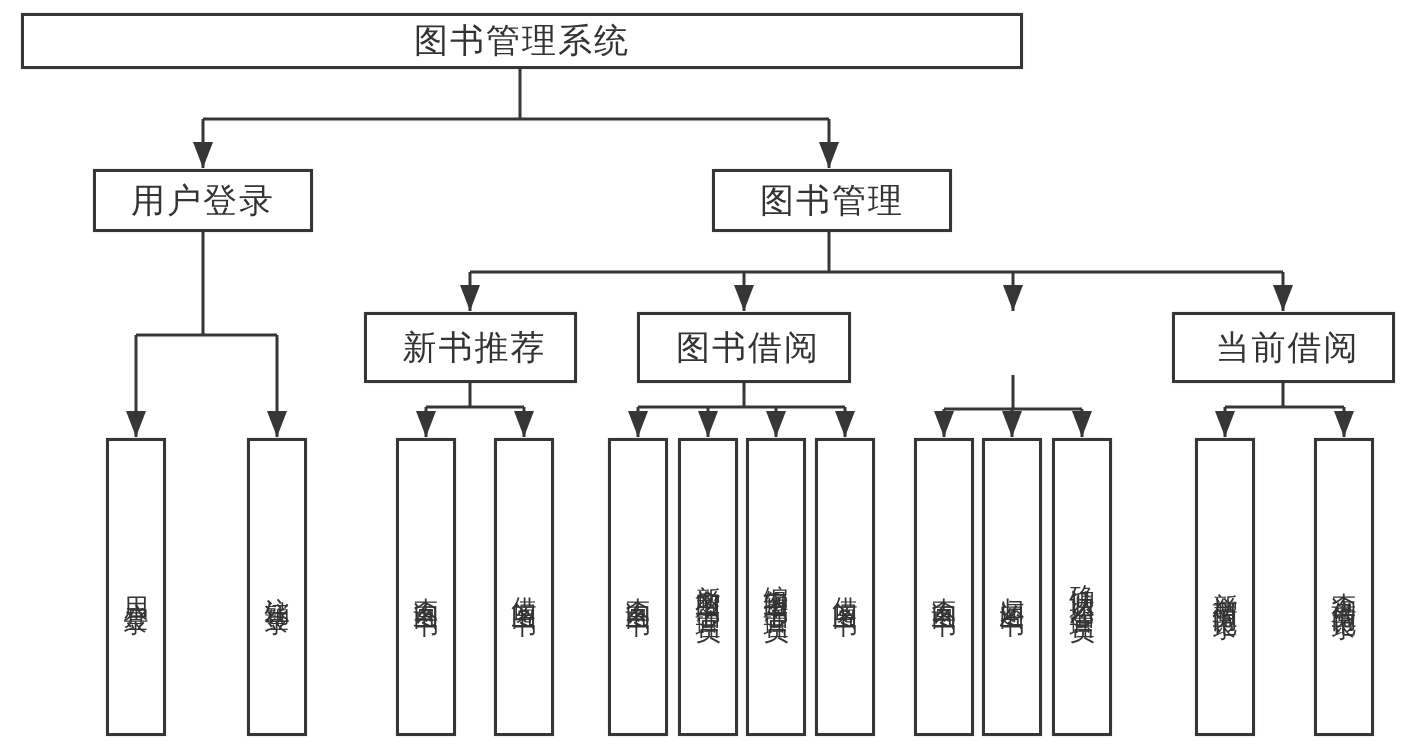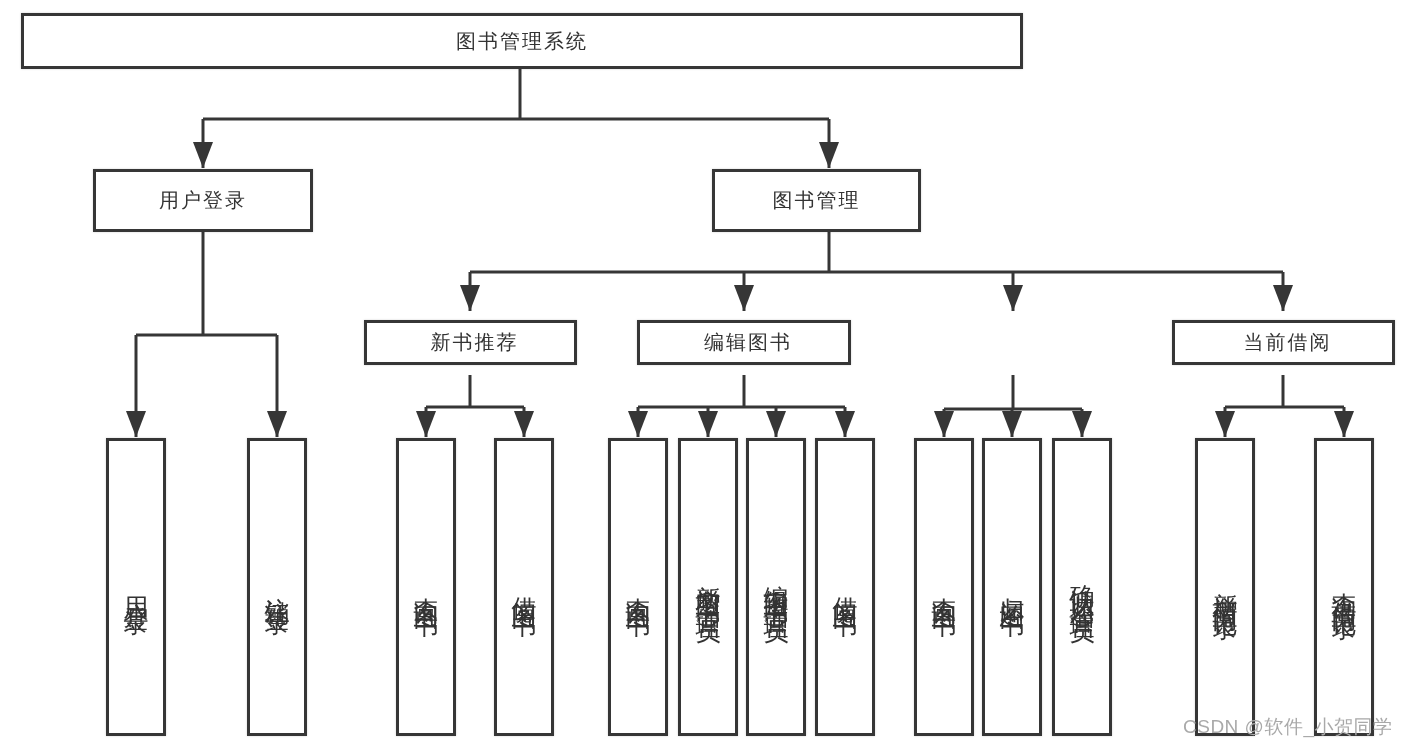--- a/index.html
+++ b/index.html
@@ -19,30 +19,30 @@
     z-index: 0;
   }
   .node {
     position: absolute;
     box-sizing: border-box;
     background: #ffffff;
     border: 3px solid #363636;
     display: flex;
     align-items: center;
     justify-content: center;
-    font-size: 20px;
+    font-size: 34px;
     letter-spacing: 2px;
     color: #333333;
     z-index: 1;
     box-shadow: 0 0 2px rgba(0,0,0,0.18);
   }
   .node.root   { left: 21px;  top: 13px;  width: 1002px; height: 56px; }
   .node.lvl2-a { left: 93px;  top: 169px; width: 220px;  height: 63px; }
-  .node.lvl2-b { left: 712px; top: 169px; width: 209px;  height: 63px; }
-  .node.lvl3   { top: 320px; height: 45px; padding-left: 8px; }
+  .node.lvl2-b { left: 712px; top: 169px; width: 240px;  height: 63px; }
+  .node.lvl3   { top: 312px; height: 71px; padding-left: 8px; }
   .node.lvl3-a { left: 364px;  width: 213px; }
   .node.lvl3-b { left: 637px;  width: 214px; }
   .node.lvl3-c { left: 906px;  width: 214px; }
   .node.lvl3-d { left: 1172px; width: 223px; }
   .node.leaf {
     top: 438px;
     width: 60px;
     height: 298px;
     writing-mode: vertical-rl;
     text-orientation: mixed;
@@ -128,32 +128,31 @@
       <line x1="1344" y1="407" x2="1344" y2="437" marker-end="url(#ah)"></line>
     </g>
   </svg>
 
   <div class="node root">图书管理系统</div>
 
   <div class="node lvl2-a">用户登录</div>
   <div class="node lvl2-b">图书管理</div>
 
   <div class="node lvl3 lvl3-a">新书推荐</div>
-  <div class="node lvl3 lvl3-b">编辑图书</div>
+  <div class="node lvl3 lvl3-b">图书借阅</div>
   <div class="node lvl3 lvl3-d">当前借阅</div>
 
   <div class="node leaf leaf-0">用户登录</div>
   <div class="node leaf leaf-1">注销登录</div>
   <div class="node leaf leaf-2">查询图书</div>
   <div class="node leaf leaf-3">借阅图书</div>
   <div class="node leaf leaf-4">查询图书</div>
   <div class="node leaf leaf-5">新增图书（管理员）</div>
   <div class="node leaf leaf-6">编辑图书（管理员）</div>
   <div class="node leaf leaf-7">借阅图书</div>
   <div class="node leaf leaf-8">查询图书</div>
   <div class="node leaf leaf-9">归还图书</div>
   <div class="node leaf leaf-10">确认归还（管理员）</div>
   <div class="node leaf leaf-11">新增借阅记录</div>
   <div class="node leaf leaf-12">查询借阅记录</div>
 
-  <div class="watermark">CSDN @软件_小贺同学</div>
 
 </div>
 
 </body></html>

